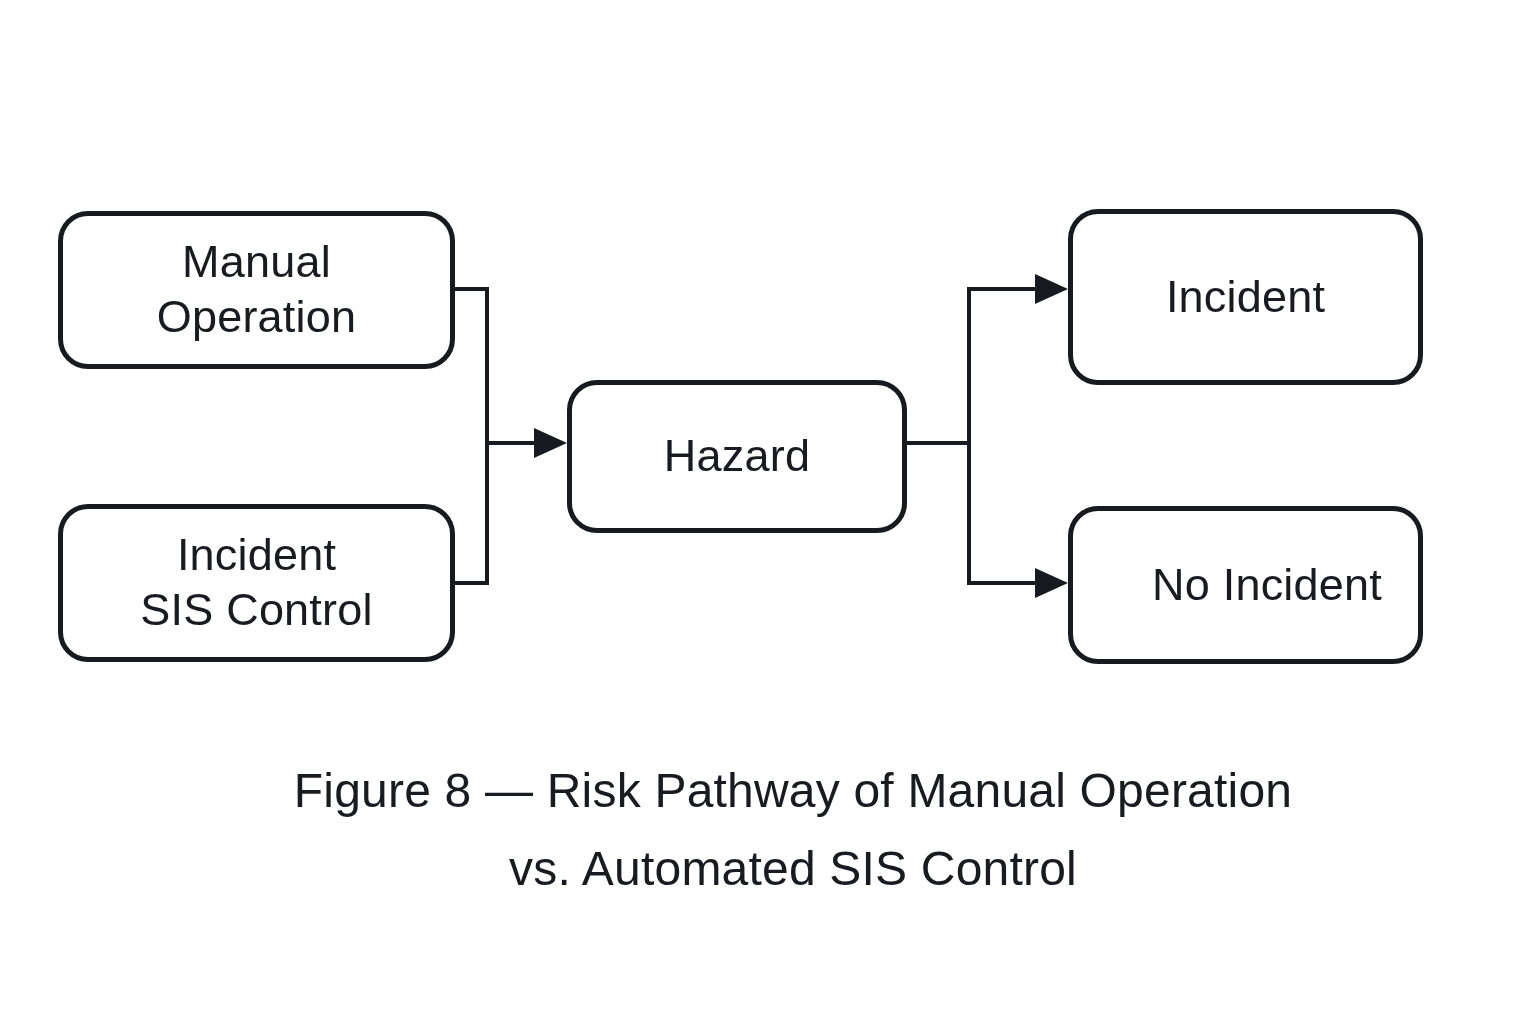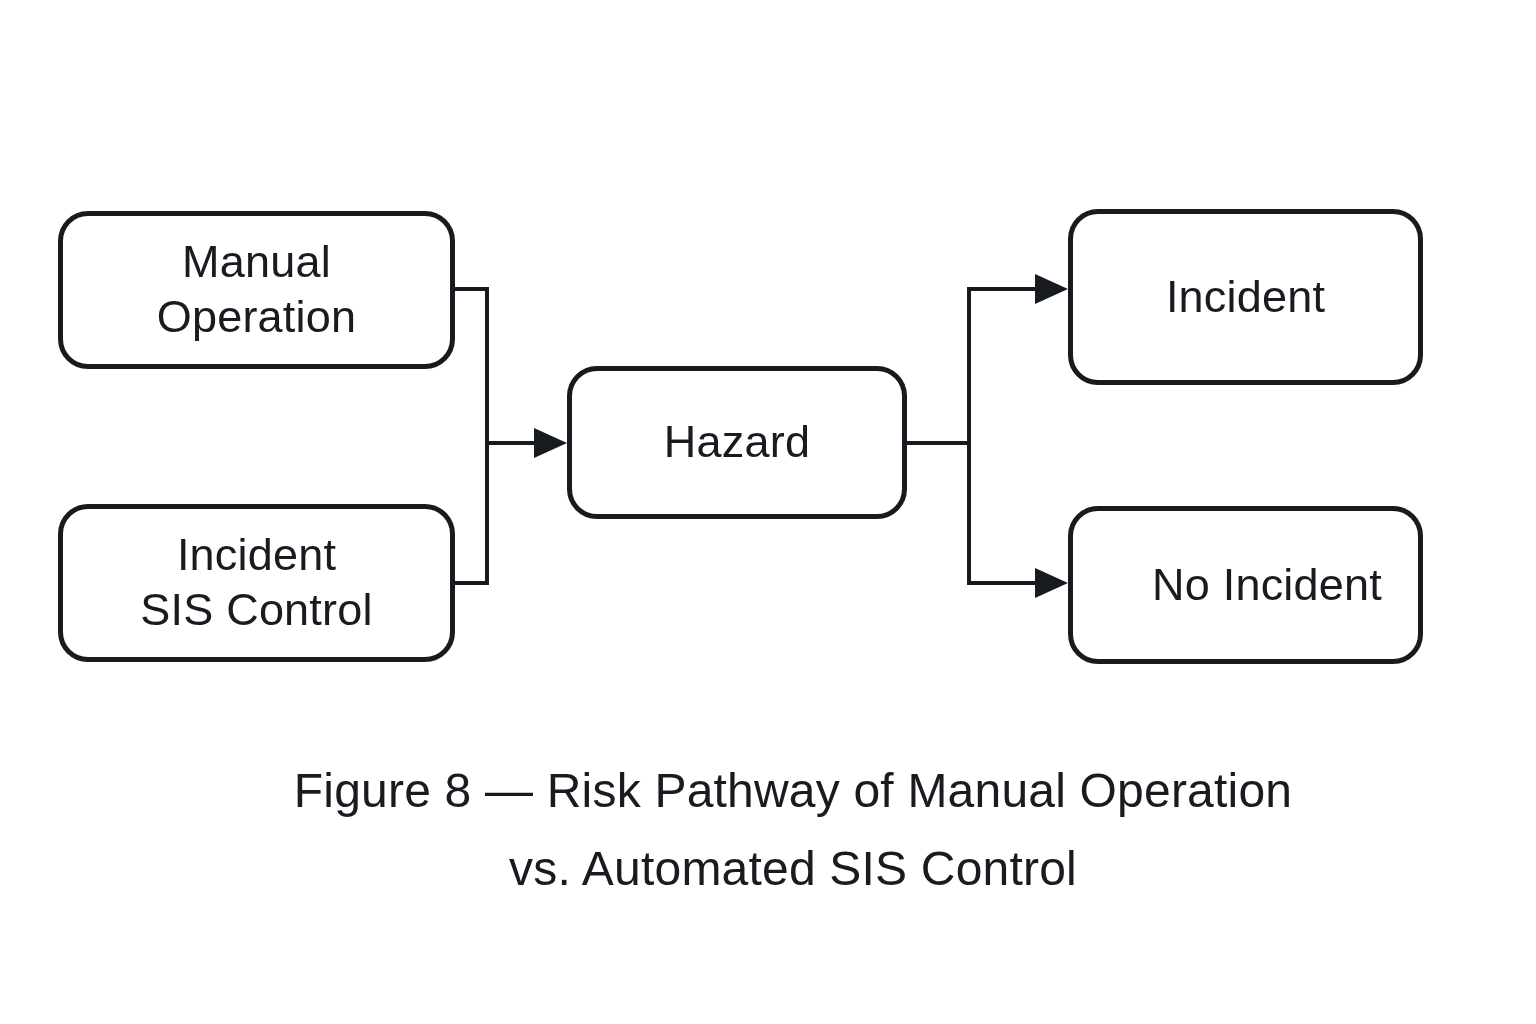--- a/index.html
+++ b/index.html
@@ -47,21 +47,21 @@
   }
   .node-label {
     font-size: 45px;
     line-height: 1.22;
     color: var(--text);
     white-space: pre-line;
     letter-spacing: 0.2px;
   }
   .node-manual-operation   { left: 58px;   top: 175px; width: 397px; height: 158px; }
   .node-automated-sis      { left: 58px;   top: 468px; width: 397px; height: 158px; }
-  .node-hazard             { left: 567px;  top: 330px; width: 340px; height: 153px; }
+  .node-hazard             { left: 567px;  top: 344px; width: 340px; height: 153px; }
   .node-incident           { left: 1068px; top: 173px; width: 355px; height: 176px; }
   .node-no-incident        { left: 1068px; top: 470px; width: 355px; height: 158px; padding-left: 43px; }
   .caption {
     position: absolute;
     left: 0; right: 0;
     top: 716px;
     transform: translateX(25px);
     text-align: center;
     font-size: 48px;
     line-height: 1.62;

